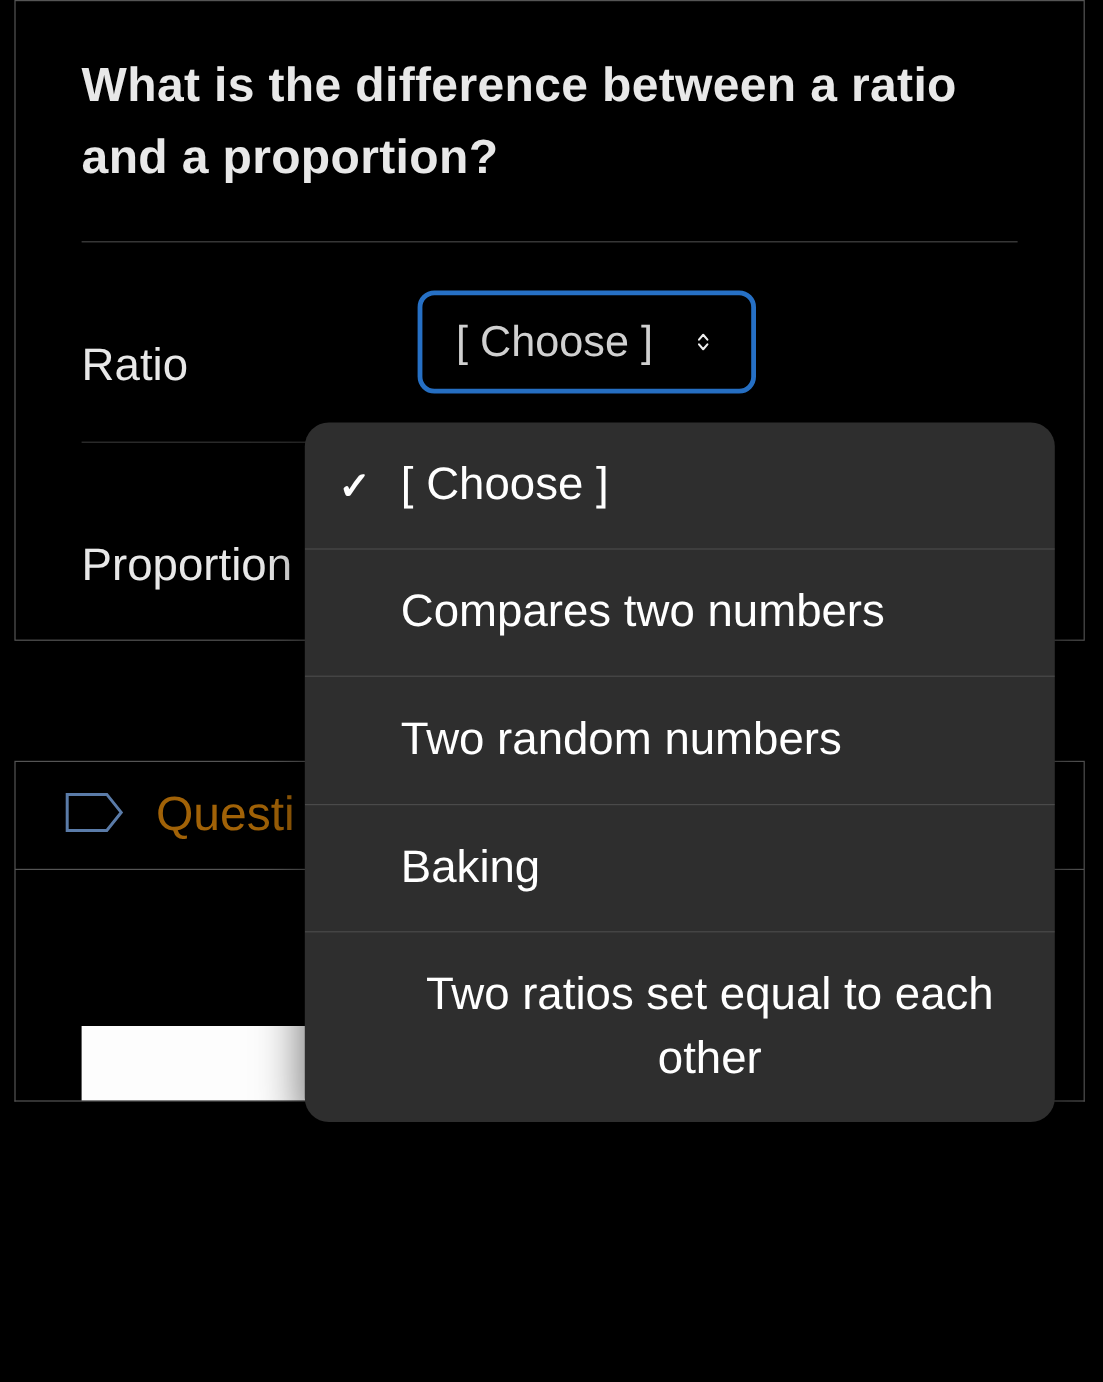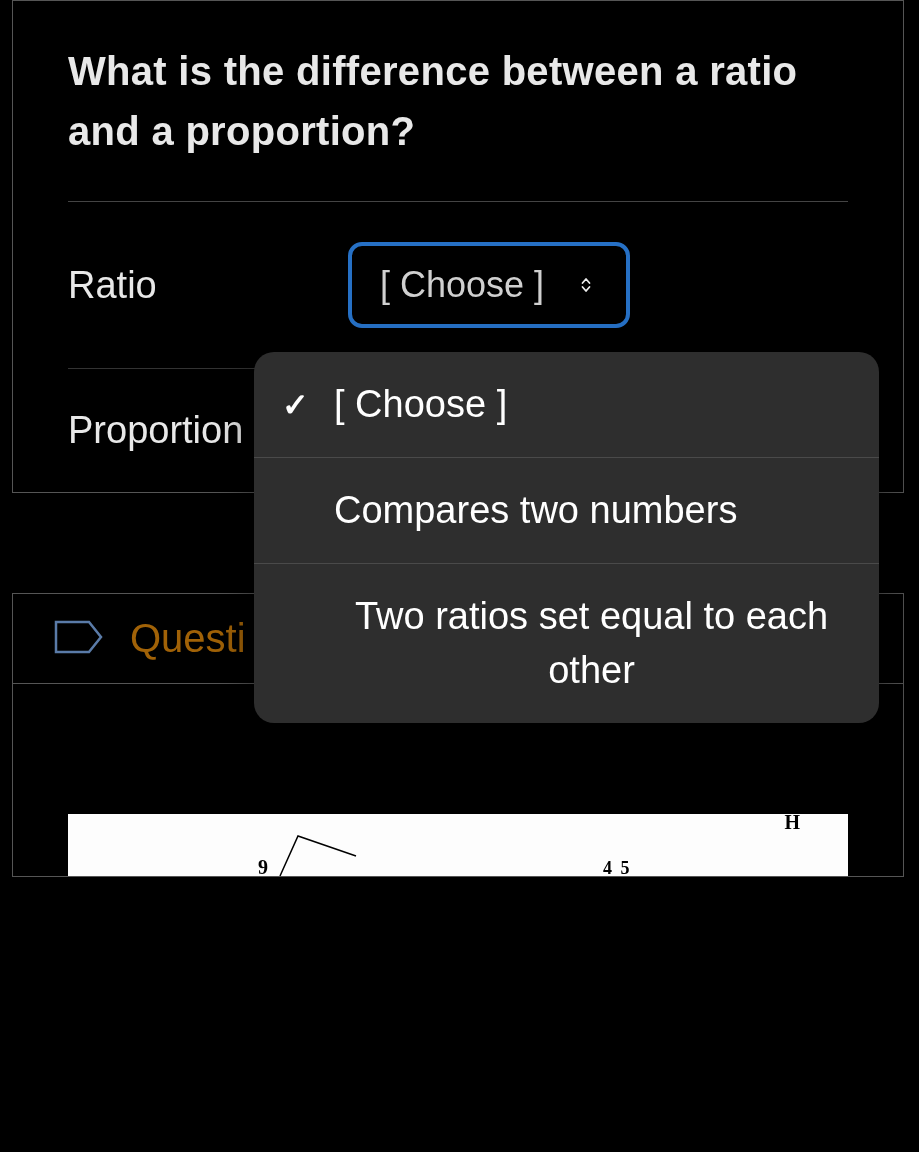--- a/index.html
+++ b/index.html
@@ -44,20 +44,21 @@
     border-bottom: 1px solid #333;
   }
   .question-row:last-child {
     border-bottom: none;
   }
   .row-label {
     font-size: 38px;
     font-weight: 300;
     color: #e8e8e8;
     min-width: 280px;
+    margin-top: 41px;
   }
   .select-box {
     border: 4px solid #2670c5;
     border-radius: 14px;
     padding: 18px 28px;
     display: flex;
     align-items: center;
     gap: 30px;
     font-size: 36px;
     color: #d0d0d0;
@@ -222,14 +223,16 @@
     <span class="figure-label-right">H</span>
     <svg style="position:absolute; left:210px; bottom:-2px;" width="90" height="50">
       <polyline points="2,48 20,8 78,28" fill="none" stroke="#000" stroke-width="1.5"></polyline>
     </svg>
   </div>
 </div>
 
 <div class="dropdown-menu">
   <div class="dropdown-item selected">[ Choose ]</div>
   <div class="dropdown-item">Compares two numbers</div>
+  <div class="dropdown-item">Two random numbers</div>
+  <div class="dropdown-item">Baking</div>
   <div class="dropdown-item">Two ratios set equal to each other</div>
 </div>
 
 </body></html>

